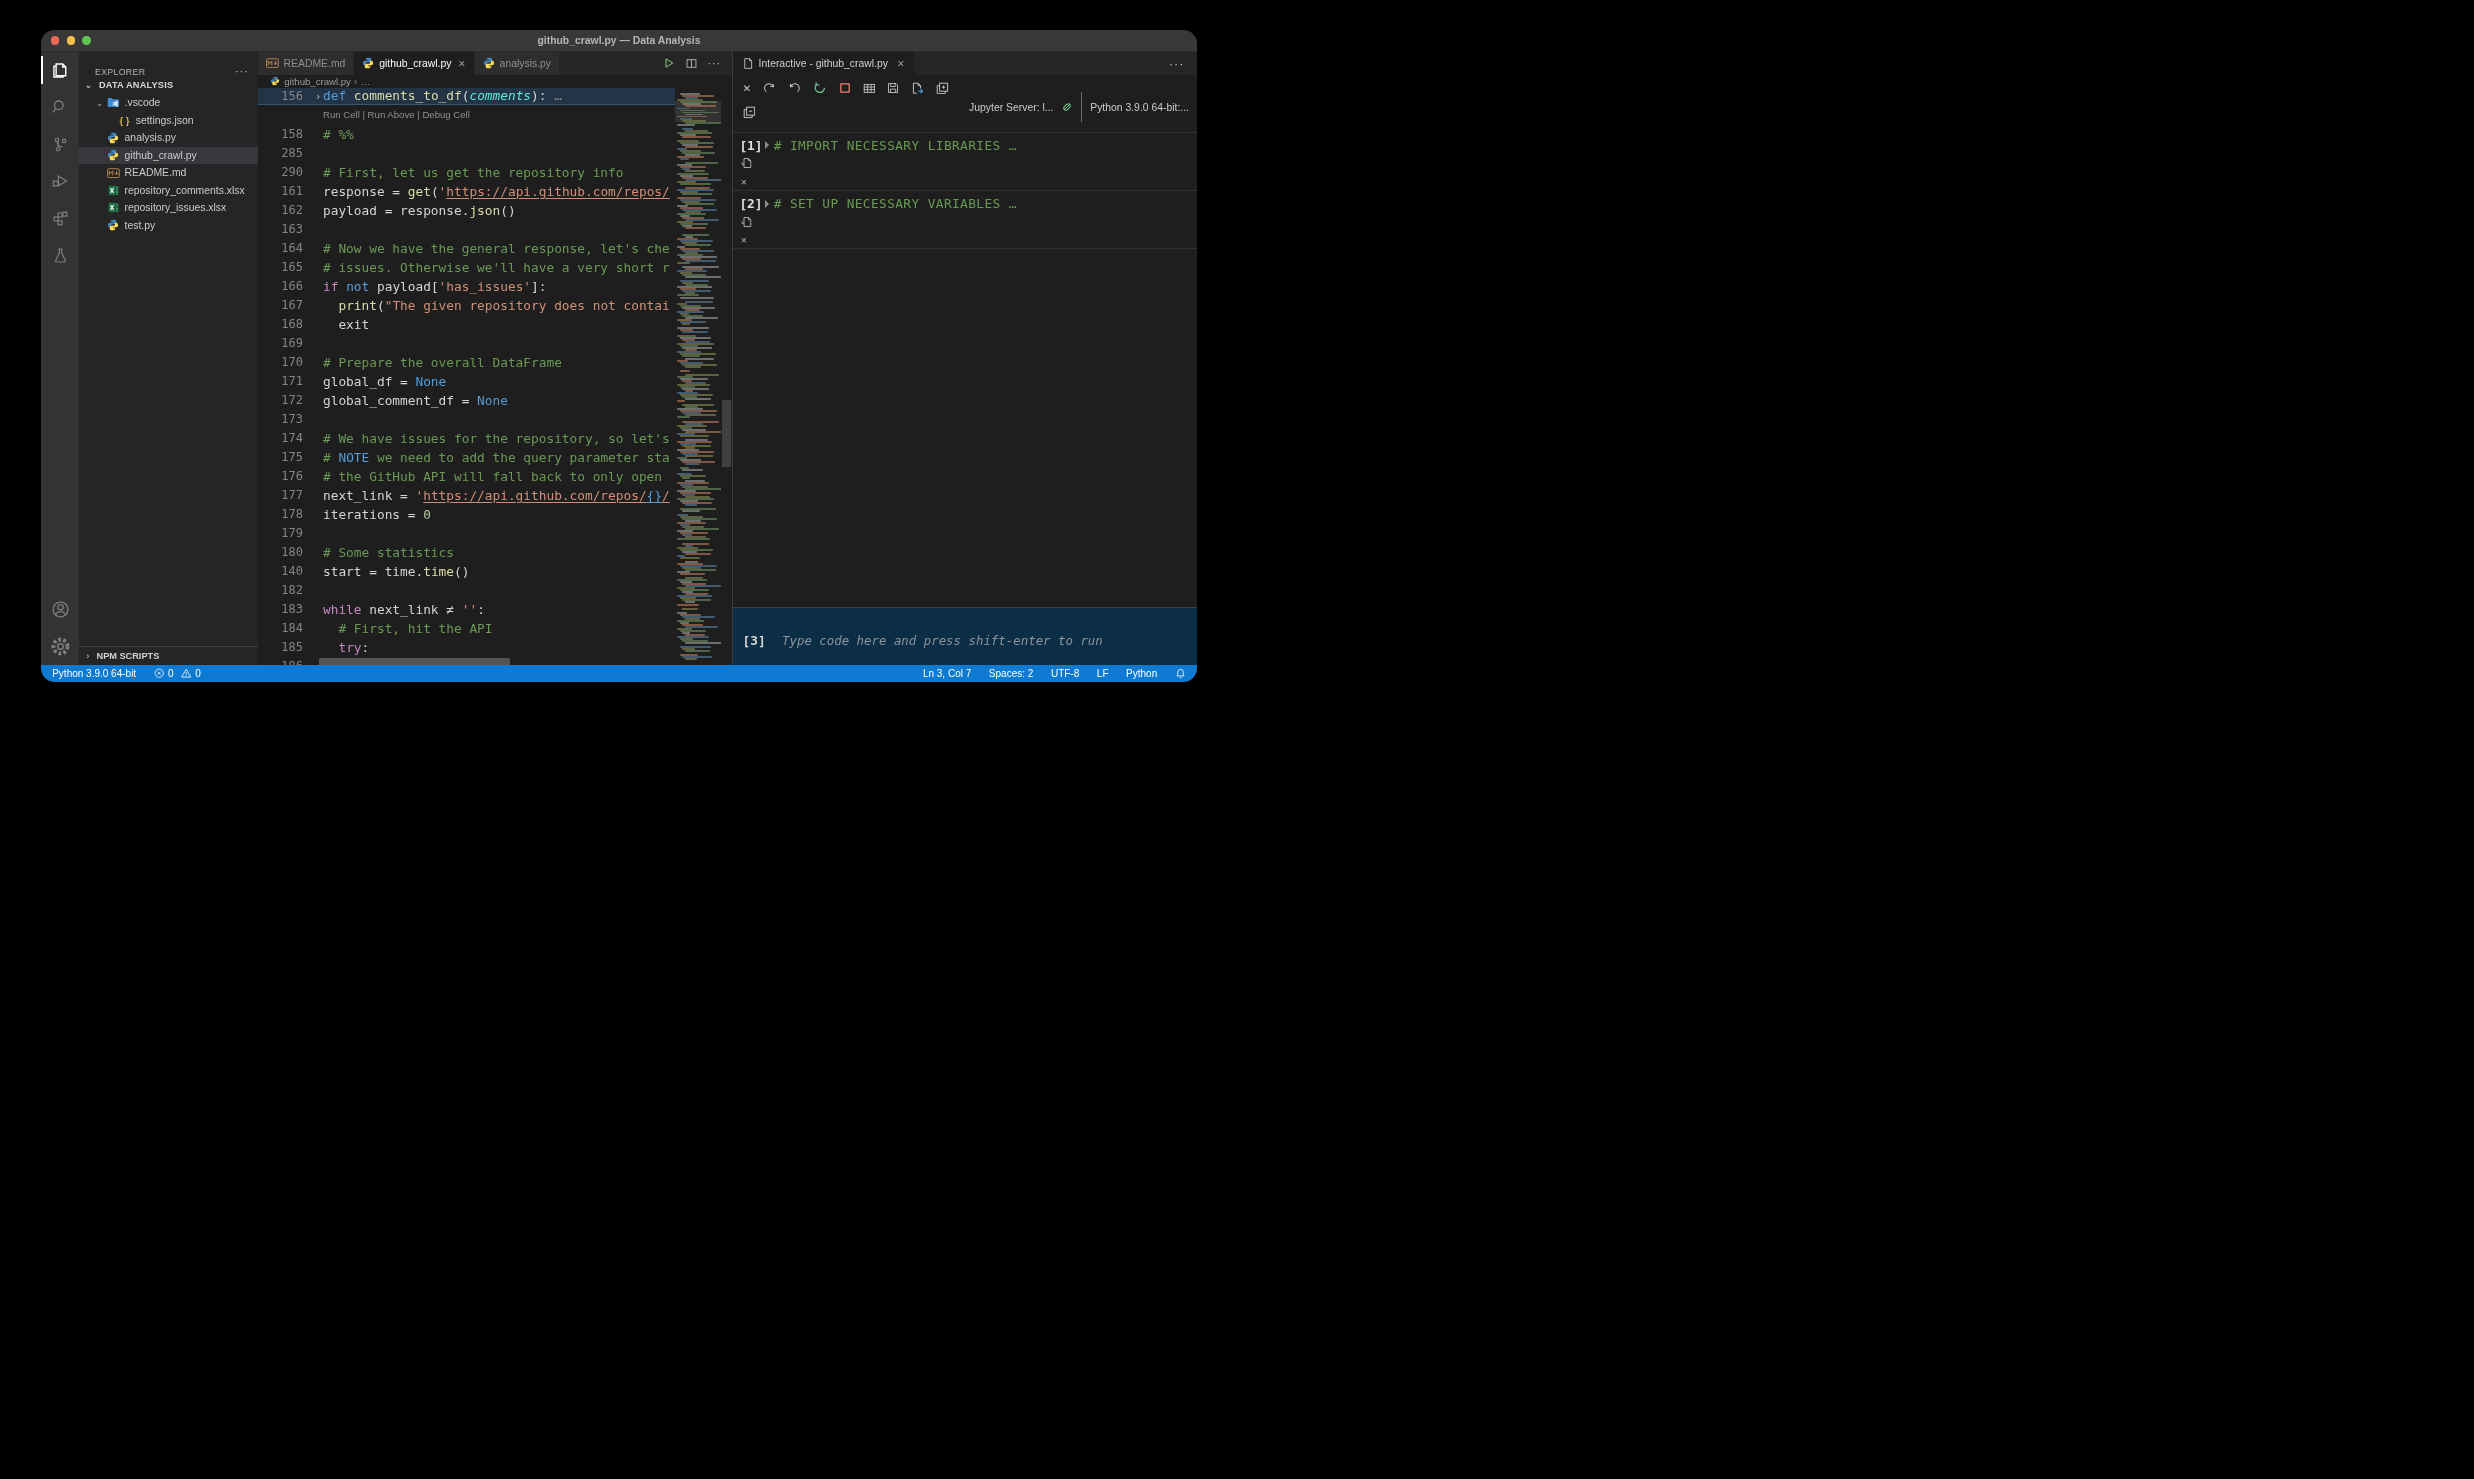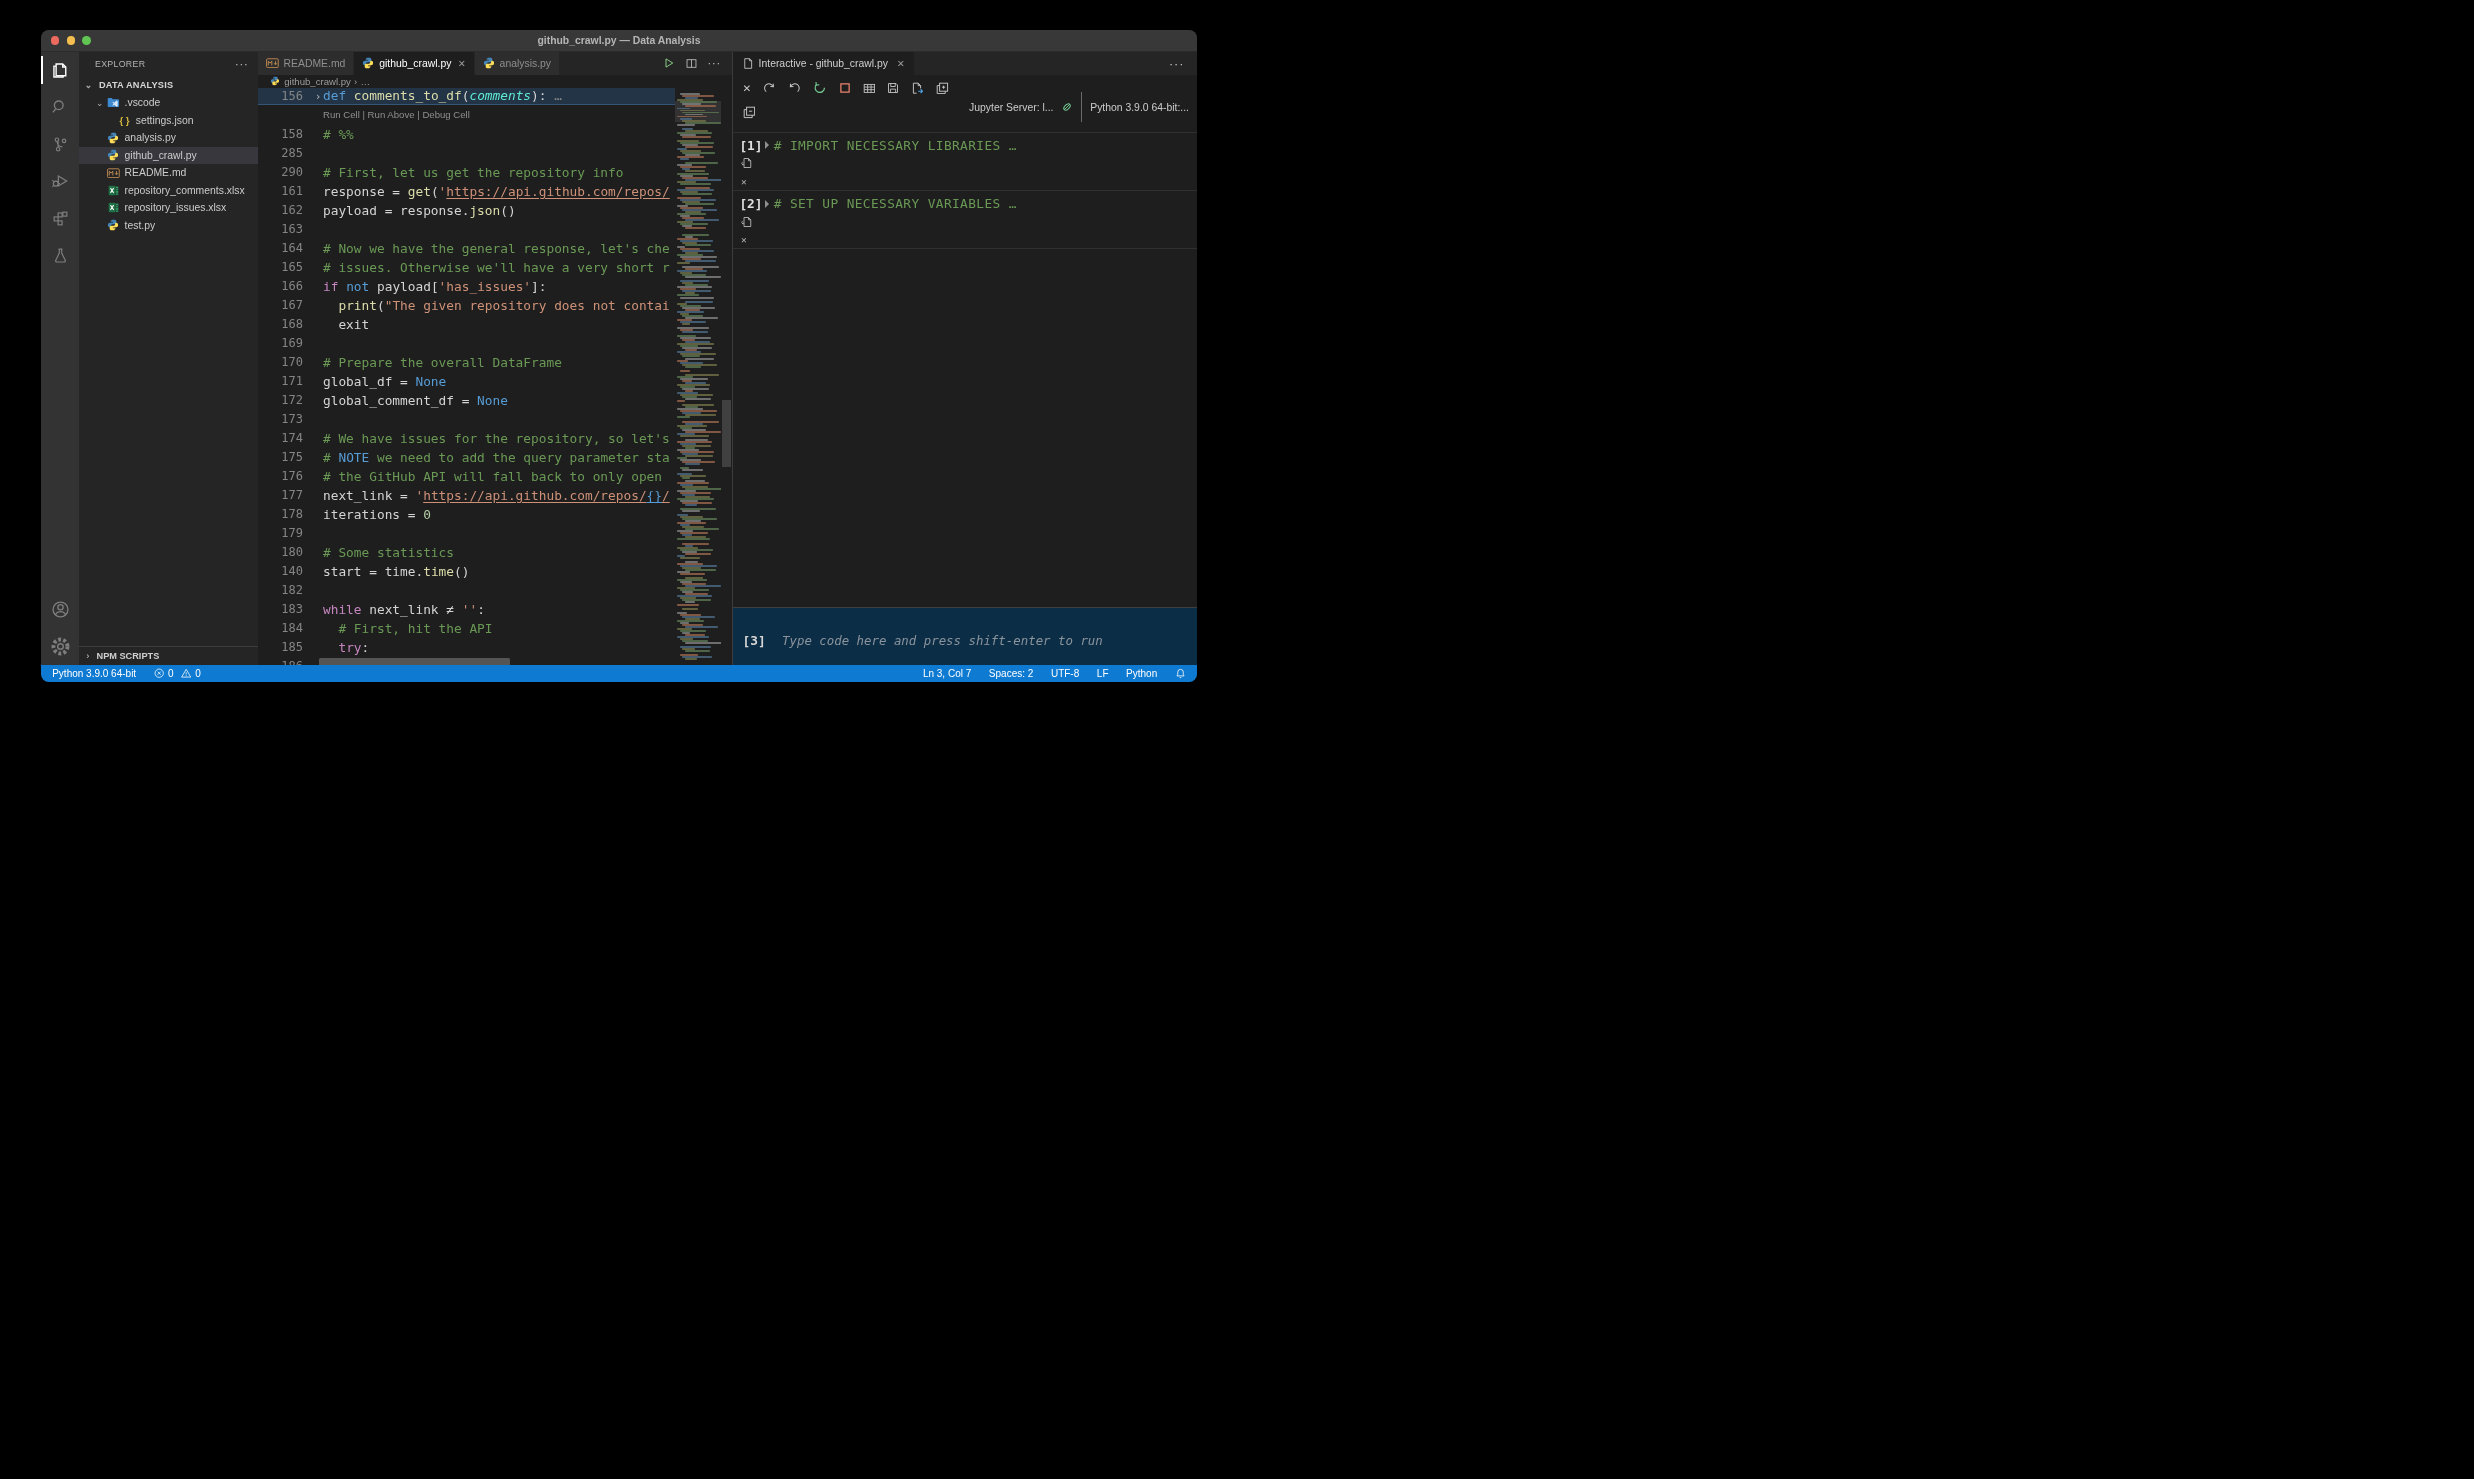--- a/index.html
+++ b/index.html
@@ -1,39 +1,39 @@
 <!DOCTYPE html>
 <html style="font-size:12.8px"><head>
 <meta charset="utf-8">
 <style>
   html,body{margin:0;padding:0;background:#000;width:1237px;height:740px;overflow:hidden;
     font-family:"Liberation Sans",sans-serif;-webkit-font-smoothing:antialiased;}
   *{box-sizing:border-box;}
   #window{position:absolute;left:41px;top:30px;width:1156px;height:652px;background:#1e1e1e;
-    border-radius:8px;overflow:hidden;box-shadow:0 20px 56px rgba(0,0,0,.7);display:flex;flex-direction:column;}
+    border-radius:14px;overflow:hidden;box-shadow:0 20px 56px rgba(0,0,0,.7);display:flex;flex-direction:column;}
   
   #titlebar{height:21.5px;background:#383838;position:relative;flex:0 0 auto;border-bottom:0.8px solid #2b2b2b;}
   .traffic{position:absolute;top:6.4px;width:8.8px;height:8.8px;border-radius:50%;}
   #titlebar .t-close{left:9.6px;background:#ec6a5e;}
   #titlebar .t-min{left:25.5px;background:#f5bf4f;}
   #titlebar .t-max{left:41px;background:#61c554;}
   #title-text{position:absolute;left:0;right:0;top:0;height:21.5px;line-height:21.5px;text-align:center;
     color:#b5b5b5;font-size:10.4px;font-weight:bold;}
   
   #main{flex:1;display:flex;min-height:0;}
   
   #activitybar{width:38px;background:#333333;display:flex;flex-direction:column;align-items:center;flex:0 0 auto;}
   .act-item{width:38px;height:37px;display:flex;align-items:center;justify-content:center;color:#7e7e7e;position:relative;cursor:pointer;}
   .act-item.active{color:#ffffff;}
   .act-item.active::before{content:"";position:absolute;left:0;top:4.8px;bottom:4.8px;width:1.6px;background:#fff;}
   .act-spacer{flex:1;}
   .act-item svg{display:block;}
   
   #sidebar{width:179px;background:#252526;color:#cccccc;flex:0 0 auto;position:relative;font-size:10.4px;}
-  #sb-header{height:25px;display:flex;align-items:center;padding:0 9.6px 0 16px;color:#b3b3b3;font-size:8.8px;letter-spacing:0.3px;}
+  #sb-header{height:25px;display:flex;align-items:flex-end;padding:0 9.6px 0 16px;color:#b3b3b3;font-size:8.8px;letter-spacing:0.3px;}
   #sb-header .dots{margin-left:auto;color:#c5c5c5;font-size:11px;letter-spacing:0.8px;cursor:pointer;}
   .tree-row{height:17.5px;display:flex;align-items:center;white-space:nowrap;cursor:pointer;color:#cccccc;}
   .tree-row.selected{background:#37373d;}
   .tree-row .twist{width:12.8px;text-align:center;color:#b0b0b0;font-size:8.8px;flex:0 0 auto;}
   .tree-row .ficon{width:14.4px;flex:0 0 auto;display:flex;justify-content:center;align-items:center;}
   .tree-row .flabel{margin-left:4px;}
   .root-row{font-weight:bold;color:#d6d6d6;font-size:9.2px;letter-spacing:0.2px;}
   #npm-scripts{position:absolute;left:0;right:0;bottom:0;height:18.3px;border-top:0.8px solid #3c3c3c;
     display:flex;align-items:center;font-weight:bold;font-size:9.2px;color:#d0d0d0;cursor:pointer;}
   #npm-scripts .twist{width:17.5px;text-align:center;font-weight:normal;}

